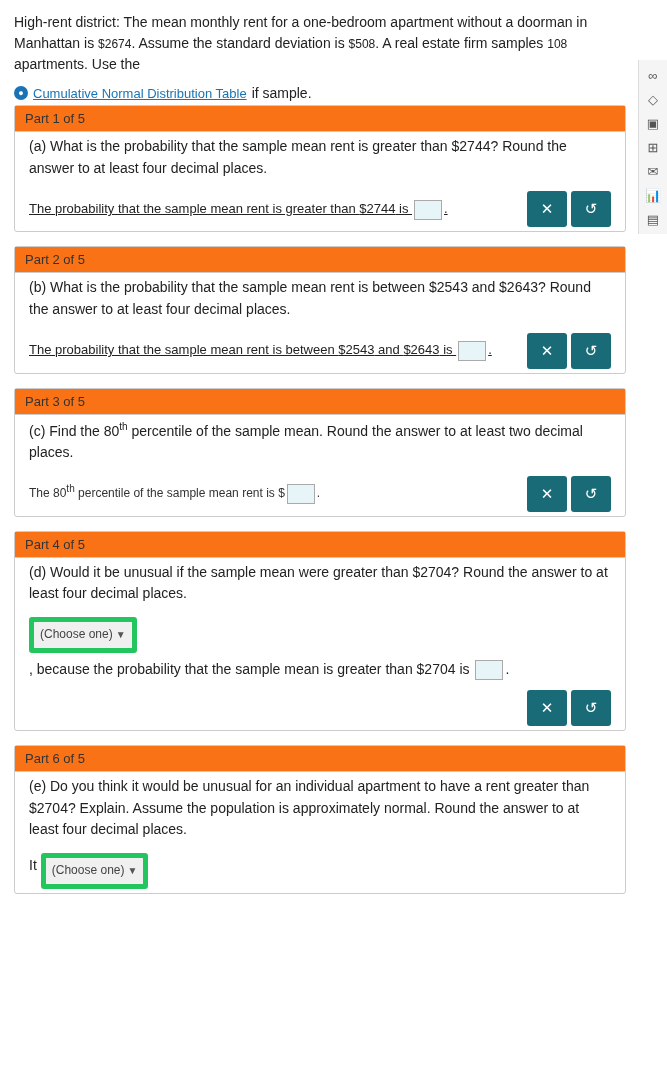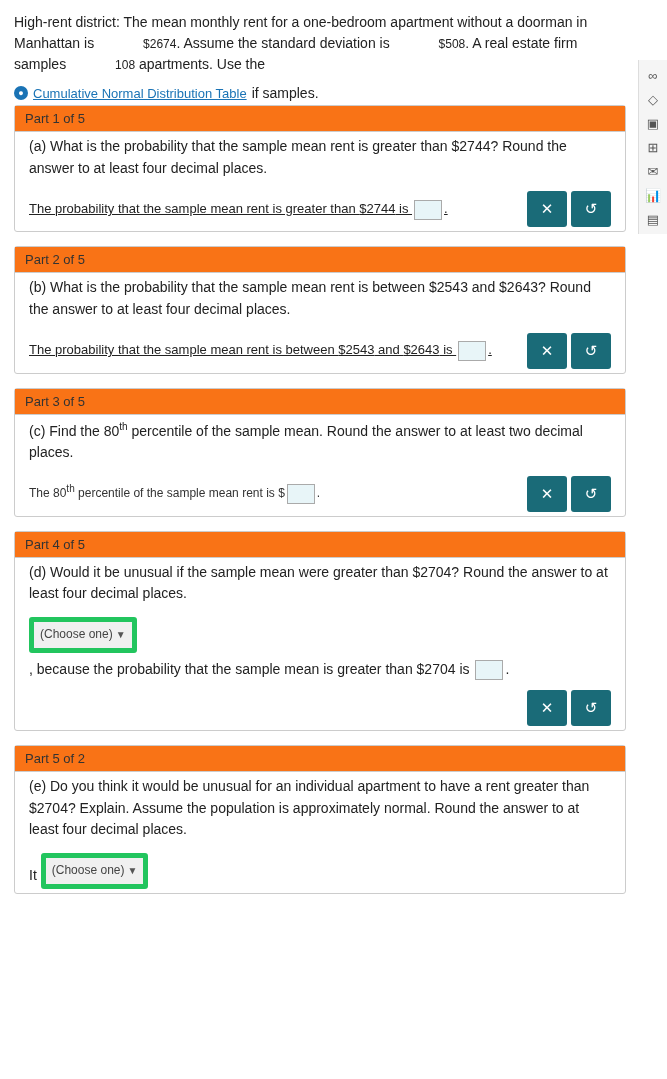--- a/index.html
+++ b/index.html
@@ -24,21 +24,20 @@
       margin-bottom: 10px;
     }
 
     .intro-text strong {
       font-weight: normal;
     }
 
     .intro-text .small-val {
       font-size: 12px;
       vertical-align: baseline;
-      margin-left: 45px;
     }
 
     .link-blue {
       color: #1a73b5;
       text-decoration: underline;
       cursor: pointer;
       font-size: 13px;
     }
 
     .link-line {
@@ -205,39 +204,39 @@
       align-items: center;
       justify-content: center;
       cursor: pointer;
       color: #555;
       font-size: 13px;
       border-radius: 2px;
     }
 
     .part5-answer-row {
       display: flex;
-      align-items: flex-end;
+      align-items: flex-start;
       flex-wrap: wrap;
       gap: 4px;
       font-size: 14px;
       line-height: 1.8;
       margin-top: 8px;
     }
   </style>
 </head>
 <body>
 
 <div class="main-content">
   <p class="intro-text">
     <strong>High-rent district:</strong><span> The mean monthly rent for a one-bedroom apartment without a doorman in Manhattan is </span><span class="small-val">$2674</span><span>. Assume the standard deviation is </span><span class="small-val">$508</span><span>. A real estate firm samples </span><span class="small-val">108</span><span> apartments. Use the</span>
   </p>
   <div class="link-line">
     <span class="link-icon">●</span>
     <a class="link-blue" href="#"><span>Cumulative Normal Distribution Table</span></a>
-      <span> if samples.</span>
+      <span> if sample.</span>
   </div>
 
   <div class="part-section">
     <div class="part-header">
       <span>Part 1 of 5</span>
     </div>
     <div class="part-body">
       <p class="part-question">
         (a) What is the probability that the sample mean rent is greater than <span class="small-val">$2744</span>? Round the answer to at least four decimal places.
       </p>
@@ -312,21 +311,21 @@
         <div class="btn-group">
           <button class="btn-action">✕</button>
           <button class="btn-action">↺</button>
         </div>
       </div>
     </div>
   </div>
 
   <div class="part-section">
     <div class="part-header">
-      <span>Part 5 of 2</span>
+      <span>Part 6 of 5</span>
     </div>
     <div class="part-body">
       <p class="part-question">
         (e) Do you think it would be unusual for an individual apartment to have a rent greater than <span class="small-val">$2704</span>? Explain. Assume the population is approximately normal. Round the answer to at least four decimal places.
       </p>
       <div class="part5-answer-row">
         <span>It</span>
         <span class="choose-dropdown">
           <span>(Choose one)</span>
           <span class="arrow">▼</span>

